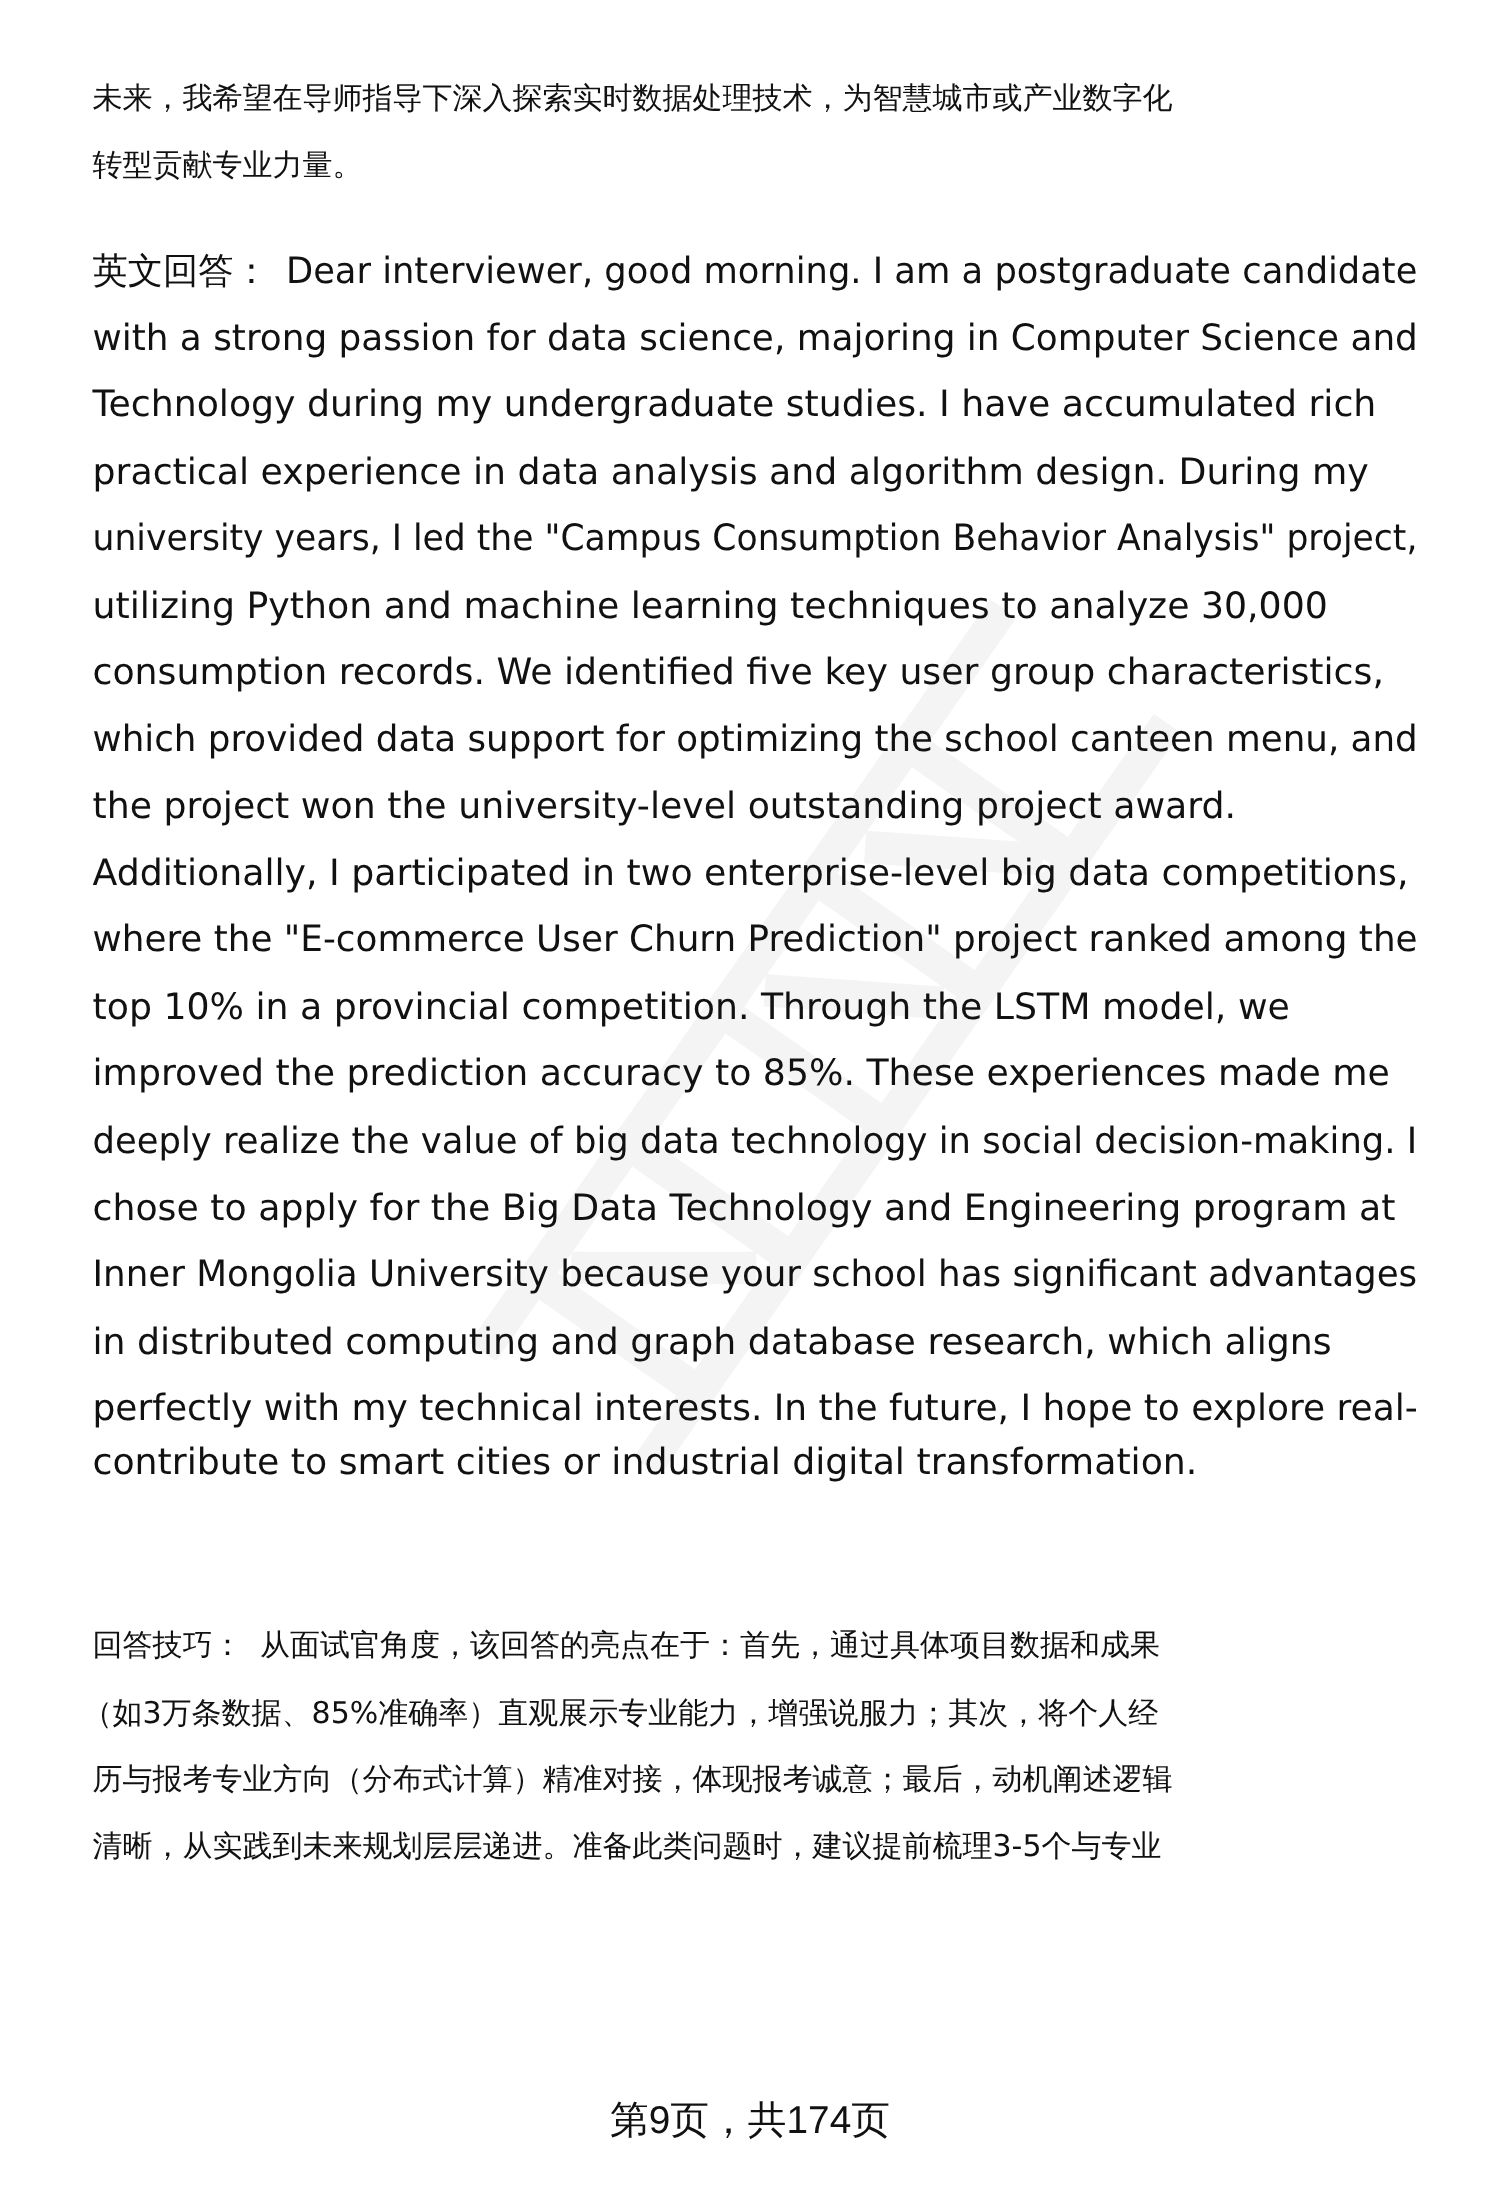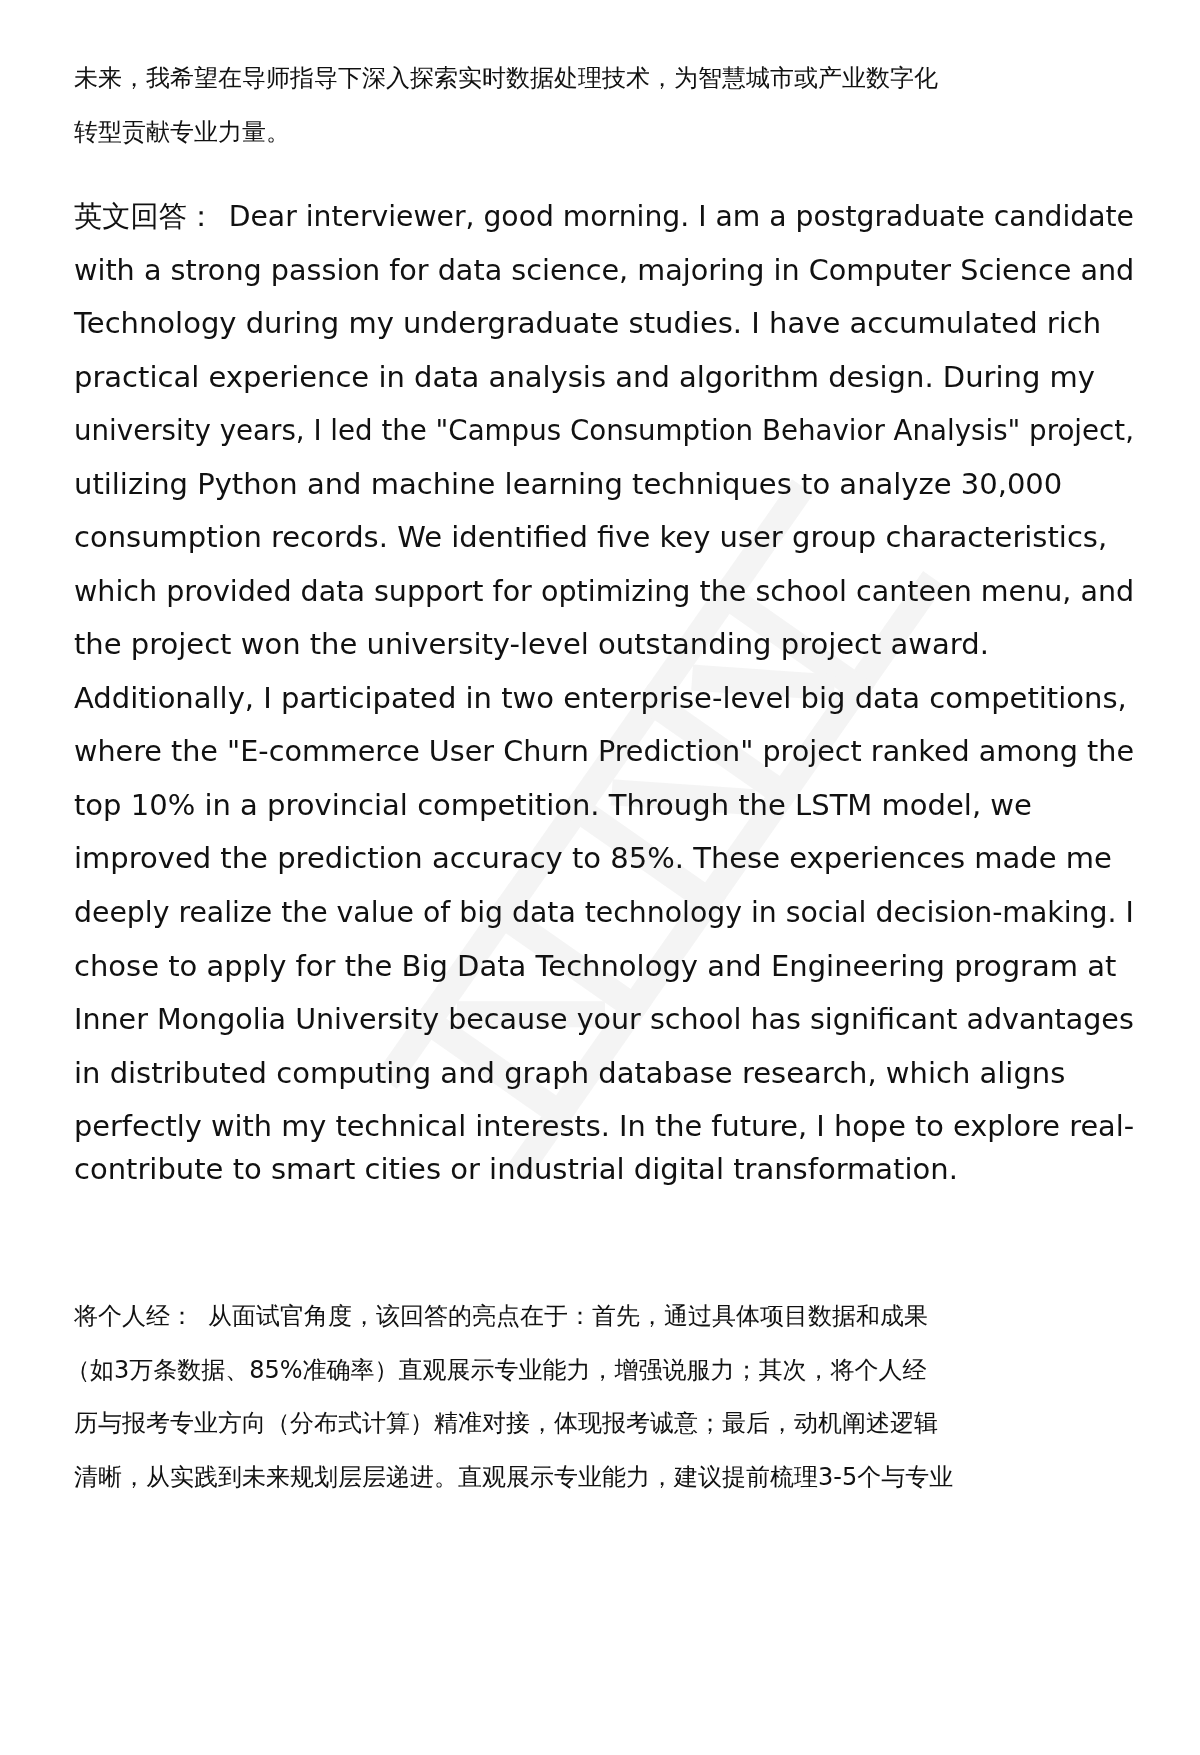--- a/index.html
+++ b/index.html
@@ -91,19 +91,20 @@
   <div class="line en" style="top:785px">top 10% in a provincial competition. Through the LSTM model, we</div>
   <div class="line en" style="top:838px">improved the prediction accuracy to 85%. These experiences made me</div>
   <div class="line en" style="top: 892px; transform-origin: left center; transform: scaleX(0.9761);">deeply realize the value of big data technology in social decision-making. I</div>
   <div class="line en" style="top:946px">chose to apply for the Big Data Technology and Engineering program at</div>
   <div class="line en" style="top: 999px; transform-origin: left center; transform: scaleX(0.9842);">Inner Mongolia University because your school has significant advantages</div>
   <div class="line en" style="top:1053px">in distributed computing and graph database research, which aligns</div>
   <div class="line en" style="top: 1106px; transform-origin: left center; transform: scaleX(0.9925);">perfectly with my technical interests. In the future, I hope to explore real-</div>
   <div class="line en" style="top:1149px">contribute to smart cities or industrial digital transformation.</div>
 
   <div class="line" style="top:1296px">
-    <span class="label">将个人经：</span><span>从面试官角度，该回答的亮点在于：首先，通过具体项目数据和成果</span>
+    <span class="label">回答技巧：</span><span>从面试官角度，该回答的亮点在于：首先，通过具体项目数据和成果</span>
   </div>
   <div class="line" style="top:1350px; left:66px">（如3万条数据、85%准确率）直观展示专业能力，增强说服力；其次，将个人经</div>
   <div class="line" style="top:1403px">历与报考专业方向（分布式计算）精准对接，体现报考诚意；最后，动机阐述逻辑</div>
-  <div class="line" style="top:1457px">清晰，从实践到未来规划层层递进。直观展示专业能力，建议提前梳理3-5个与专业</div>
+  <div class="line" style="top:1457px">清晰，从实践到未来规划层层递进。准备此类问题时，建议提前梳理3-5个与专业</div>
 
+  <div class="footer">第9页，共174页</div>
 </div>
 
 </body></html>

